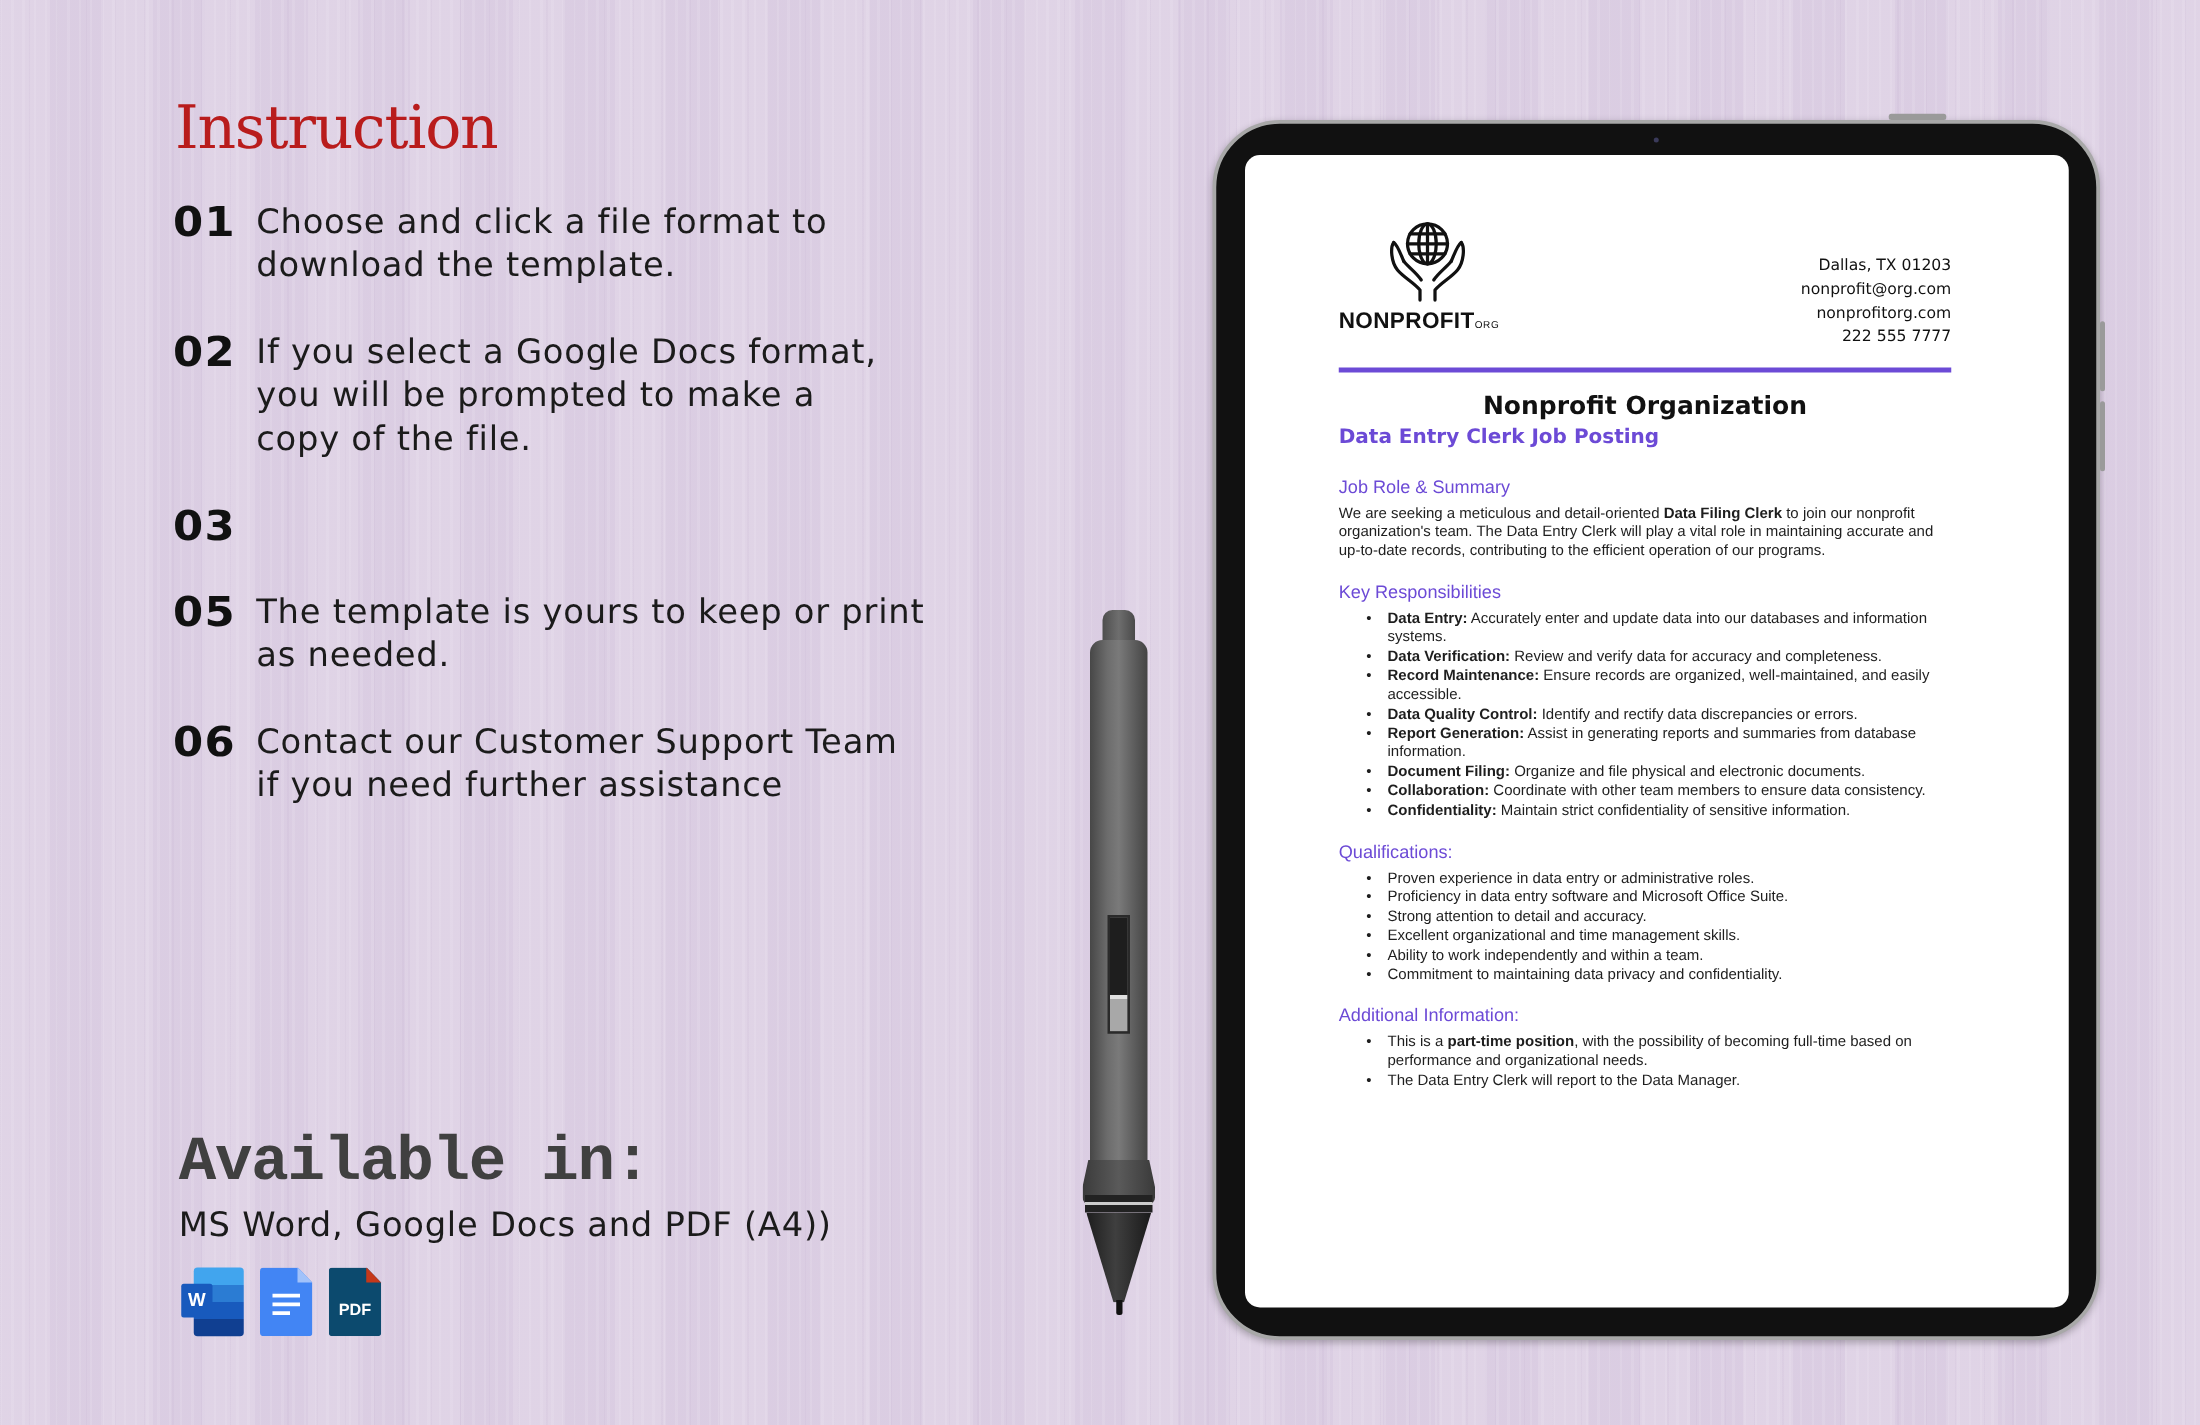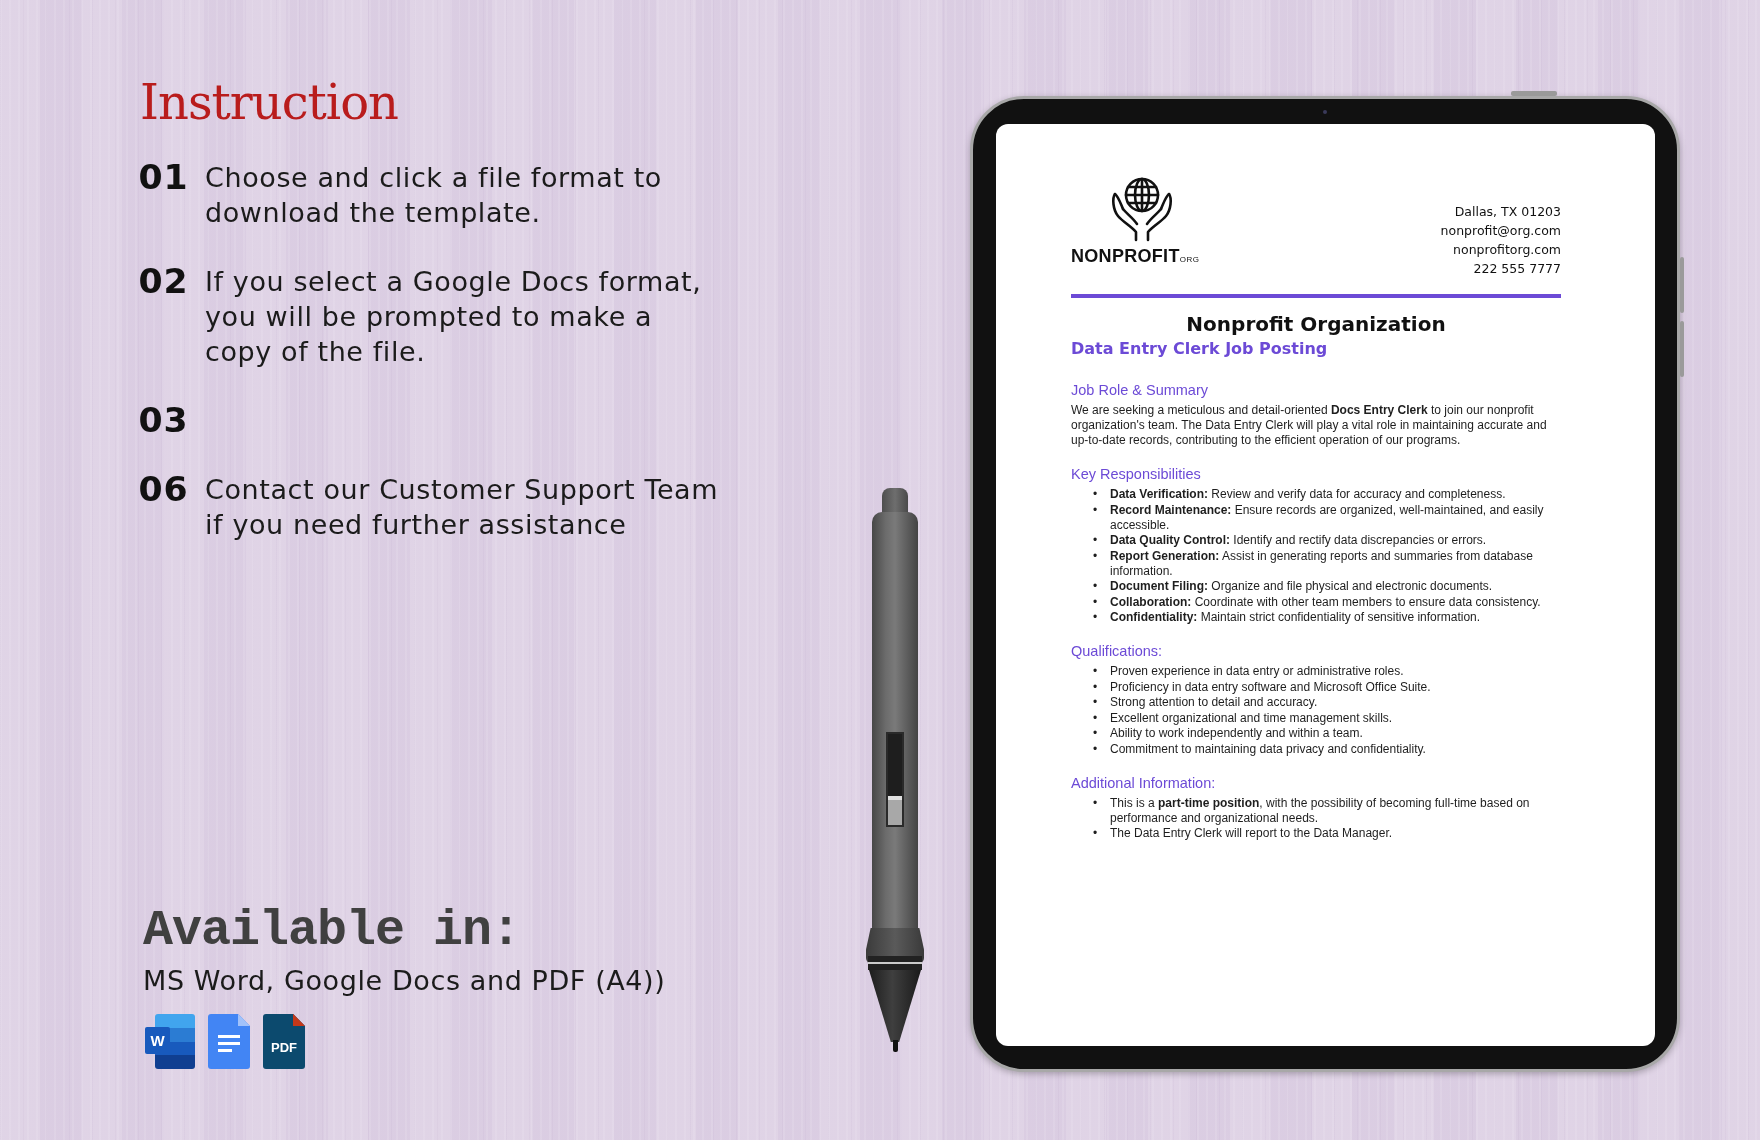--- a/index.html
+++ b/index.html
@@ -116,20 +116,25 @@
   <div class="step">
     <span class="step-num">02</span>
     <span class="step-text">If you select a Google Docs format,
 you will be prompted to  make a
 copy of the file.</span>
   </div>
   <div class="step">
     <span class="step-num">03</span>
   </div>
   <div class="step">
+    <span class="step-num">05</span>
+    <span class="step-text">The template is yours to keep or print
+as needed.</span>
+  </div>
+  <div class="step">
     <span class="step-num">06</span>
     <span class="step-text">Contact our Customer Support Team
 if you need further assistance</span>
   </div>
 </div>
 
 <h2 class="avail-title">Available in:</h2>
 <div class="avail-sub">MS Word, Google Docs and PDF (A4))</div>
 
 <div class="formats">
@@ -195,24 +200,25 @@
         <div>222 555 7777</div>
       </div>
 
       <div class="rule"></div>
 
       <div class="doc-org">Nonprofit Organization</div>
       <div class="doc-title">Data Entry Clerk Job Posting</div>
 
       <div class="body-area">
         <div class="sec-h">Job Role &amp; Summary</div>
-        <p class="para"><span>We are seeking a meticulous and detail-oriented </span><b>Docs Entry Clerk</b><span> to join our nonprofit organization's team. The Data Entry Clerk will play a vital role in maintaining accurate and up-to-date records, contributing to the efficient operation of our programs.</span></p>
+        <p class="para"><span>We are seeking a meticulous and detail-oriented </span><b>Data Filing Clerk</b><span> to join our nonprofit organization's team. The Data Entry Clerk will play a vital role in maintaining accurate and up-to-date records, contributing to the efficient operation of our programs.</span></p>
 
         <div class="sec-h">Key Responsibilities</div>
         <ul class="bul">
+          <li><b>Data Entry:</b><span> Accurately enter and update data into our databases and information systems.</span></li>
           <li><b>Data Verification:</b><span> Review and verify data for accuracy and completeness.</span></li>
           <li><b>Record Maintenance:</b><span> Ensure records are organized, well-maintained, and easily accessible.</span></li>
           <li><b>Data Quality Control:</b><span> Identify and rectify data discrepancies or errors.</span></li>
           <li><b>Report Generation:</b><span> Assist in generating reports and summaries from database information.</span></li>
           <li><b>Document Filing:</b><span> Organize and file physical and electronic documents.</span></li>
           <li><b>Collaboration:</b><span> Coordinate with other team members to ensure data consistency.</span></li>
           <li><b>Confidentiality:</b><span> Maintain strict confidentiality of sensitive information.</span></li>
         </ul>
 
         <div class="sec-h">Qualifications:</div>

